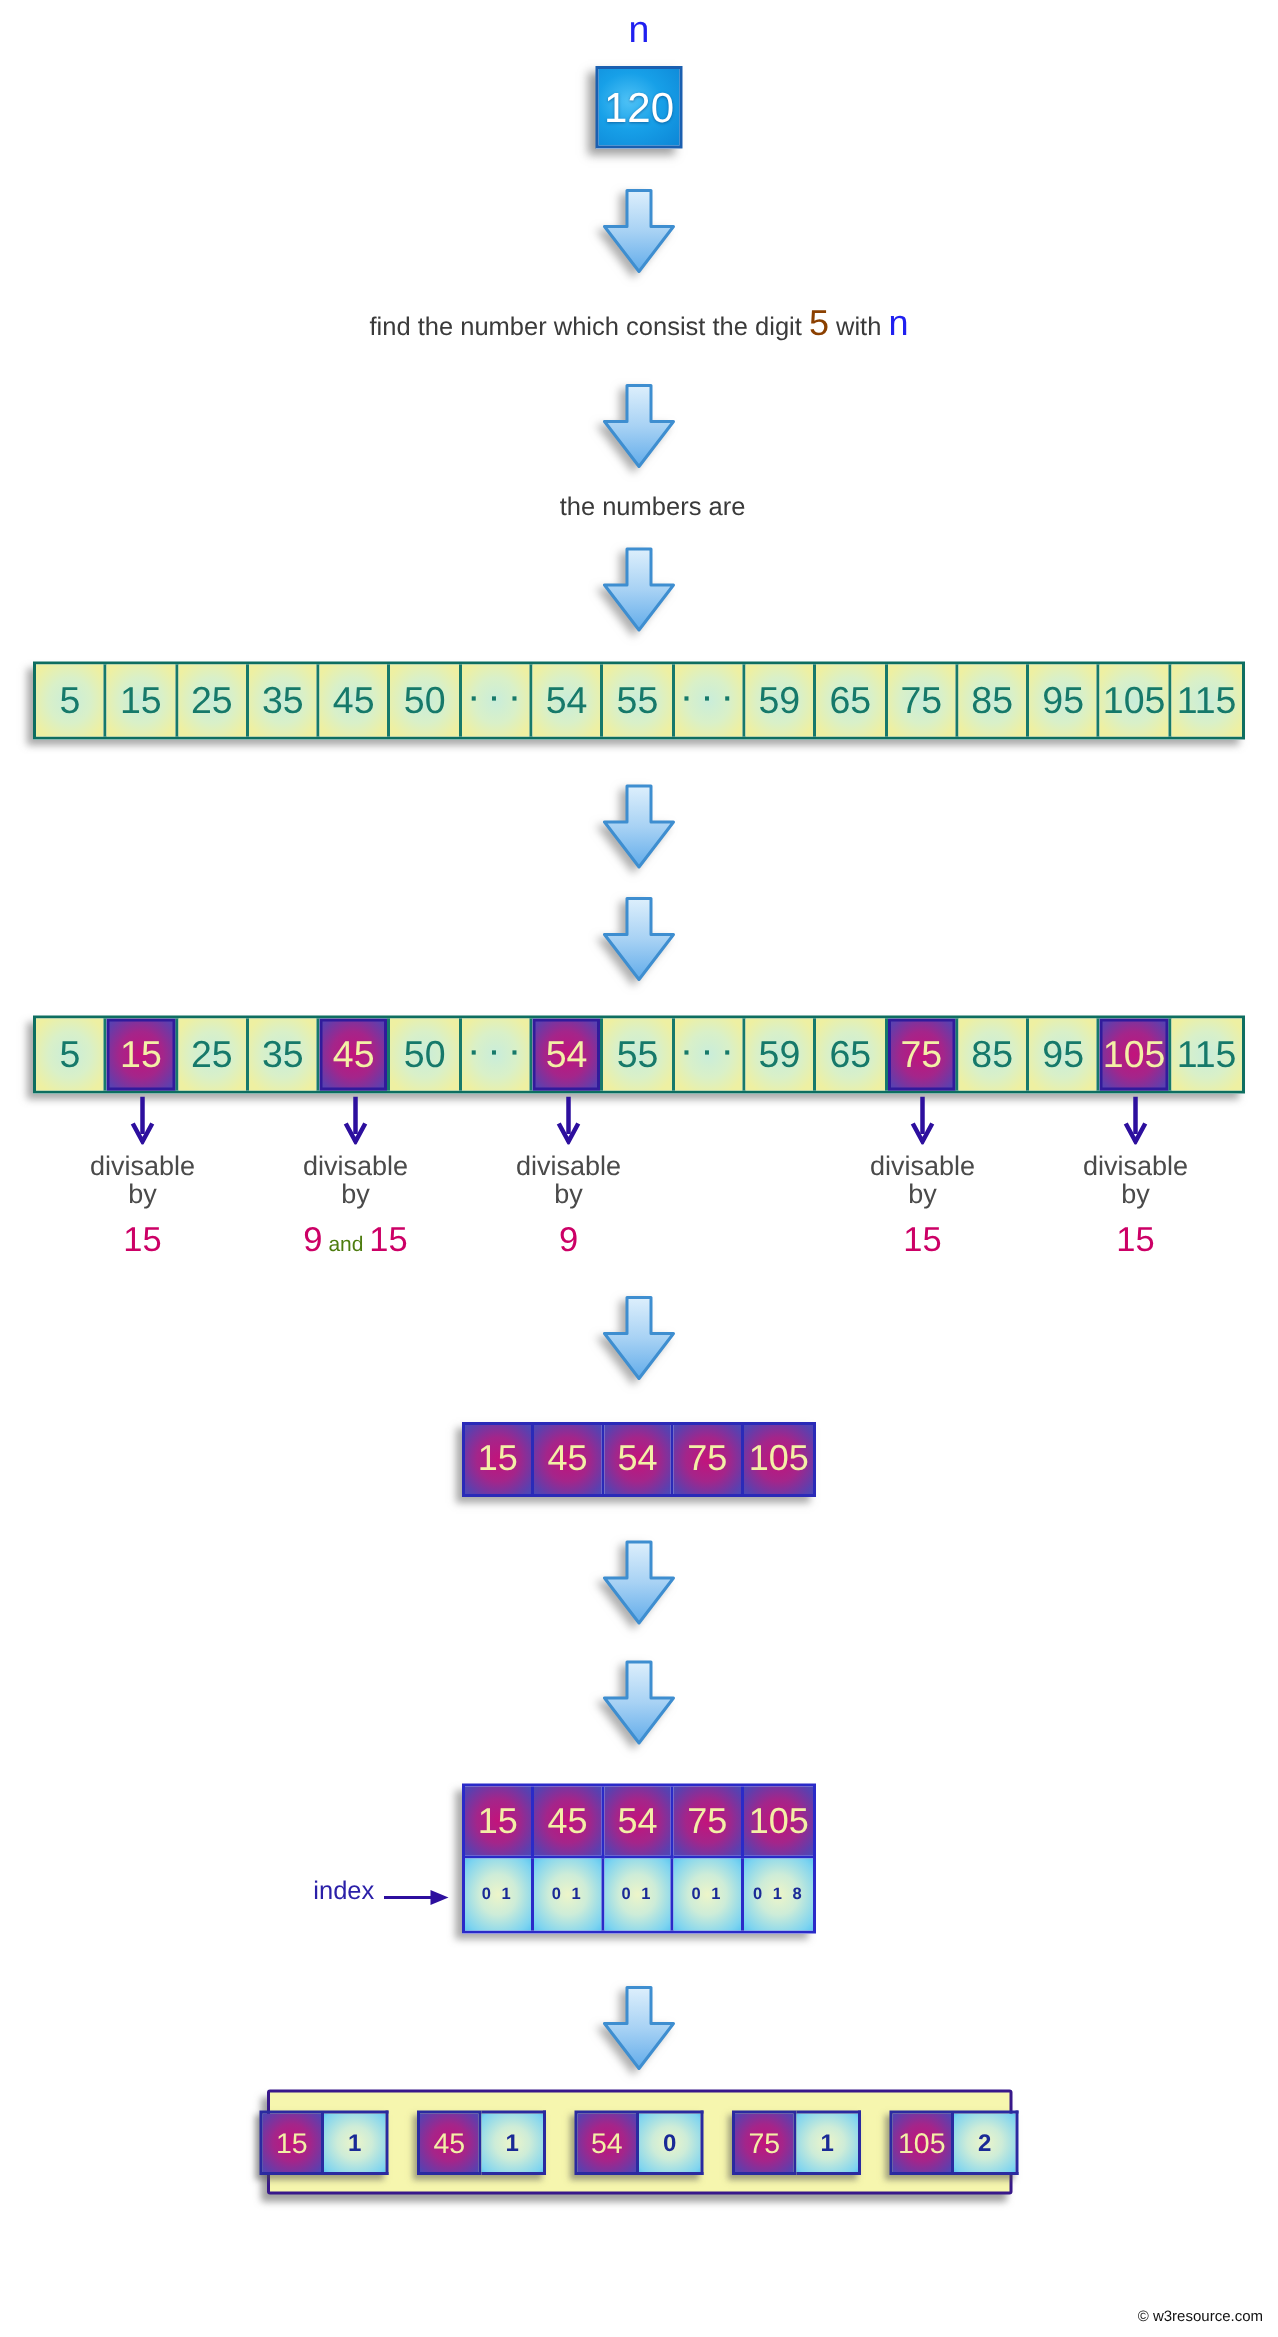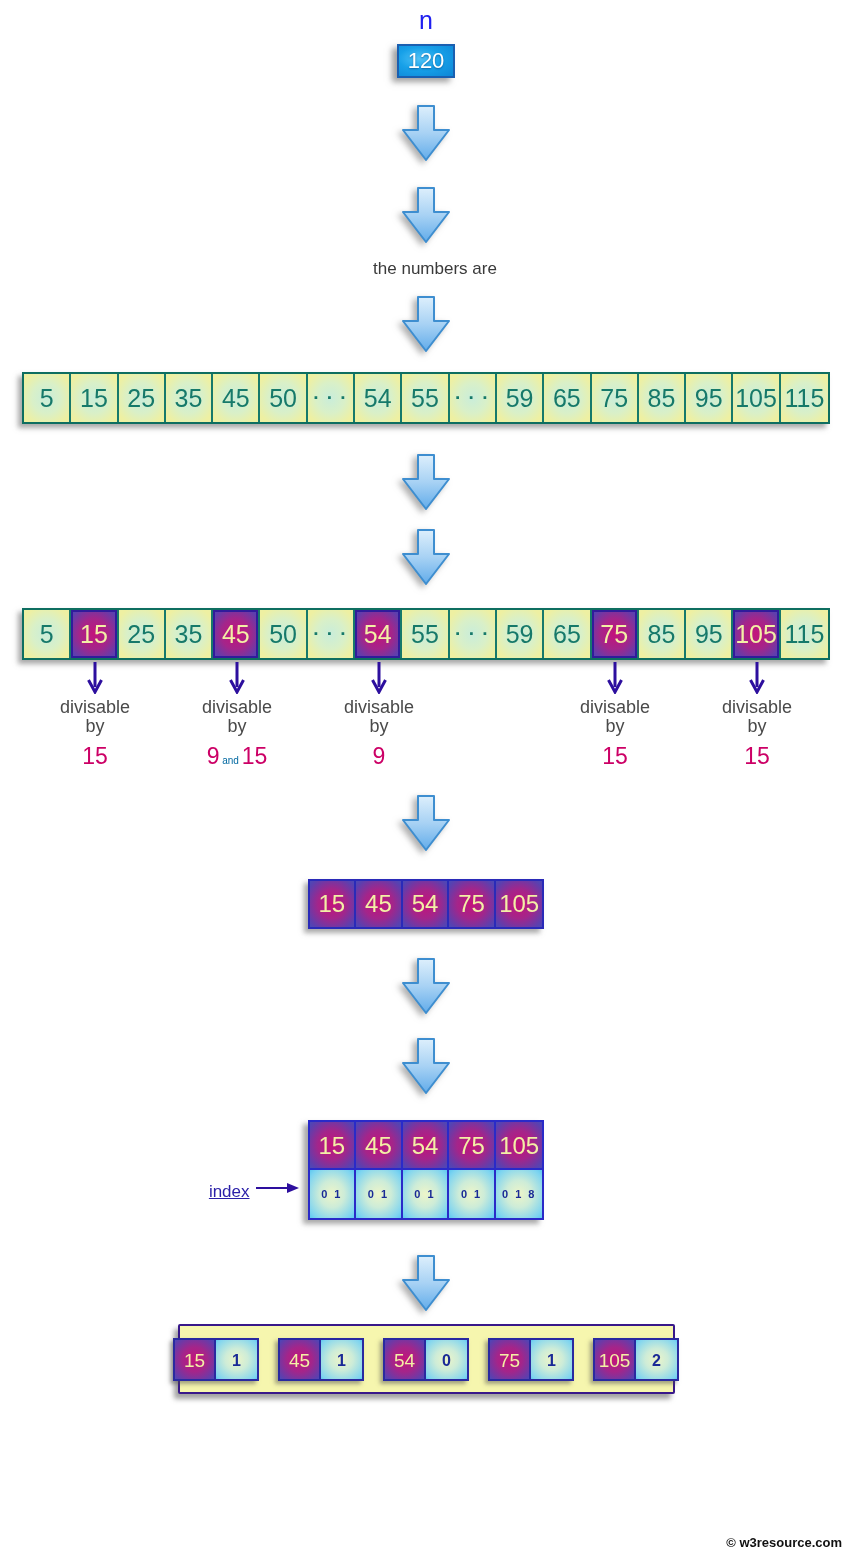--- a/index.html
+++ b/index.html
@@ -9,25 +9,25 @@
     width:852px; height:1558px;
     background:#ffffff;
     font-family:"Liberation Sans", sans-serif;
     display:flex; flex-direction:column; align-items:center;
     overflow:hidden;
   }
   
   .n-label { margin-top:6px; font-size:25px; color:#2020f0; height:28px; line-height:28px; }
   .n-box {
     margin-top:10px;
-    width:58px; height:34px;
+    width:58px; height:55px;
     background:radial-gradient(ellipse at 38% 42%, #4fc2f6 0%, #17a0e8 45%, #0d86d6 100%);
     border:2px solid #1a5fb0;
     box-shadow:-5px 4px 6px rgba(110,110,110,0.65);
-    color:#ffffff; font-size:22px;
+    color:#ffffff; font-size:28px;
     display:flex; align-items:center; justify-content:center;
     text-shadow:0 1px 2px rgba(0,60,120,0.6);
   }
   
   .bigarrow { filter:drop-shadow(-4px 3px 3px rgba(110,110,110,0.55)); }
   .a1 { margin-top:26px; } .a2 { margin-top:22px; } .a3 { margin-top:15px; }
   .a4 { margin-top:29px; } .a5 { margin-top:15px; } .a6 { margin-top:34px; }
   .a7 { margin-top:28px; } .a8 { margin-top:20px; } .a9 { margin-top:34px; }
   
   .steptext { color:#3a3a3a; font-size:17px; line-height:30px; text-align:center; }
@@ -61,21 +61,21 @@
   }
   
   .ann {
     position:absolute; top:54px;
     width:120px; transform:translateX(-50%);
     text-align:center;
   }
   .ann .word { color:#4a4a4a; font-size:18px; line-height:19px; }
   .ann .numline { margin-top:7px; line-height:26px; }
   .ann .num { color:#cc0066; font-size:23px; }
-  .ann .and { color:#0369a1; font-size:10px; }
+  .ann .and { color:#4d7c0f; font-size:14px; }
   
   .purprow {
     margin-top:25px; display:flex;
     border:2px solid #2a2ab8;
     box-shadow:-4px 4px 5px rgba(100,100,100,0.55);
   }
   .purprow .pcell {
     flex:0 0 46.6px; width:46.6px; height:46px; line-height:46px;
     text-align:center; font-size:24px; color:#f3efa6;
     background:radial-gradient(ellipse at center, #c3137b 0%, #a4258a 45%, #5d3fae 85%, #4a49b8 100%);
@@ -99,22 +99,22 @@
     font-size:24px; color:#f3efa6;
     background:radial-gradient(ellipse at center, #c3137b 0%, #a4258a 45%, #5d3fae 85%, #4a49b8 100%);
     border-bottom:2px solid #2a2ac8;
   }
   .itbl .idxr .tcell {
     font-size:11px; font-weight:bold; color:#1a2a96; letter-spacing:2px;
     background:radial-gradient(ellipse at center, #edf5c9 0%, #cdecd8 40%, #7ed4f0 85%, #5ec8f0 100%);
   }
   .idx-label {
     position:absolute; right:100%; top:72px; transform:translateY(-50%);
-    margin-right:8px; display:flex; align-items:flex-start; gap:6px;
-    color:#2a1fa8; font-size:17px; white-space:nowrap;text-decoration:underline;
+    margin-right:8px; display:flex; align-items:flex-end; gap:6px;
+    color:#2a1fa8; font-size:17px; white-space:nowrap;
   }
   
   .resultbox {
     margin-top:10px;
     width:497px; height:70px;
     background:#f6f6ae;
     border:2px solid #38188a;
     border-radius:2px;
     box-shadow:-4px 5px 5px rgba(100,100,100,0.6);
     display:flex; align-items:center; justify-content:center; gap:19px;
@@ -128,21 +128,21 @@
   }
   .pair .pidx {
     width:43px; height:43px; line-height:41px; text-align:center;
     font-size:16px; font-weight:bold; color:#1a2a96;
     background:radial-gradient(ellipse at center, #edf5c9 0%, #cdecd8 40%, #7ed4f0 90%, #5ec8f0 100%);
     border:2px solid #2a2aa0; border-left:none;
   }
   
   .copyright {
     position:absolute; right:10px; bottom:8px;
-    color:#111111; font-size:13px;font-weight:bold;
+    color:#111111; font-size:10px;
   }
 </style>
 </head>
 <body>
 
 <svg width="0" height="0" style="position:absolute">
   <defs>
     <linearGradient id="agrad" x1="0" y1="0" x2="0" y2="1">
       <stop offset="0" stop-color="#ddeffc"></stop>
       <stop offset="0.5" stop-color="#a8d2f4"></stop>
@@ -153,20 +153,23 @@
 
 <div class="page">
 
   <div class="n-label">n</div>
   <div class="n-box">120</div>
 
   <svg class="bigarrow a1" width="58" height="60" viewBox="0 0 58 60">
       <path d="M21 2 H37 V26 H52 L29 56 L6 26 H21 Z" fill="url(#agrad)" stroke="#3e8ed0" stroke-width="2" stroke-linejoin="round"></path>
     </svg>
 
+  <div class="steptext t1">
+    <span>find the number which consist the digit </span><span class="em-brown">5</span><span> with </span><span class="em-blue">n</span>
+  </div>
 
   <svg class="bigarrow a2" width="58" height="60" viewBox="0 0 58 60">
       <path d="M21 2 H37 V26 H52 L29 56 L6 26 H21 Z" fill="url(#agrad)" stroke="#3e8ed0" stroke-width="2" stroke-linejoin="round"></path>
     </svg>
 
   <div class="steptext t2">the numbers are</div>
 
   <svg class="bigarrow a3" width="58" height="60" viewBox="0 0 58 60">
       <path d="M21 2 H37 V26 H52 L29 56 L6 26 H21 Z" fill="url(#agrad)" stroke="#3e8ed0" stroke-width="2" stroke-linejoin="round"></path>
     </svg>

